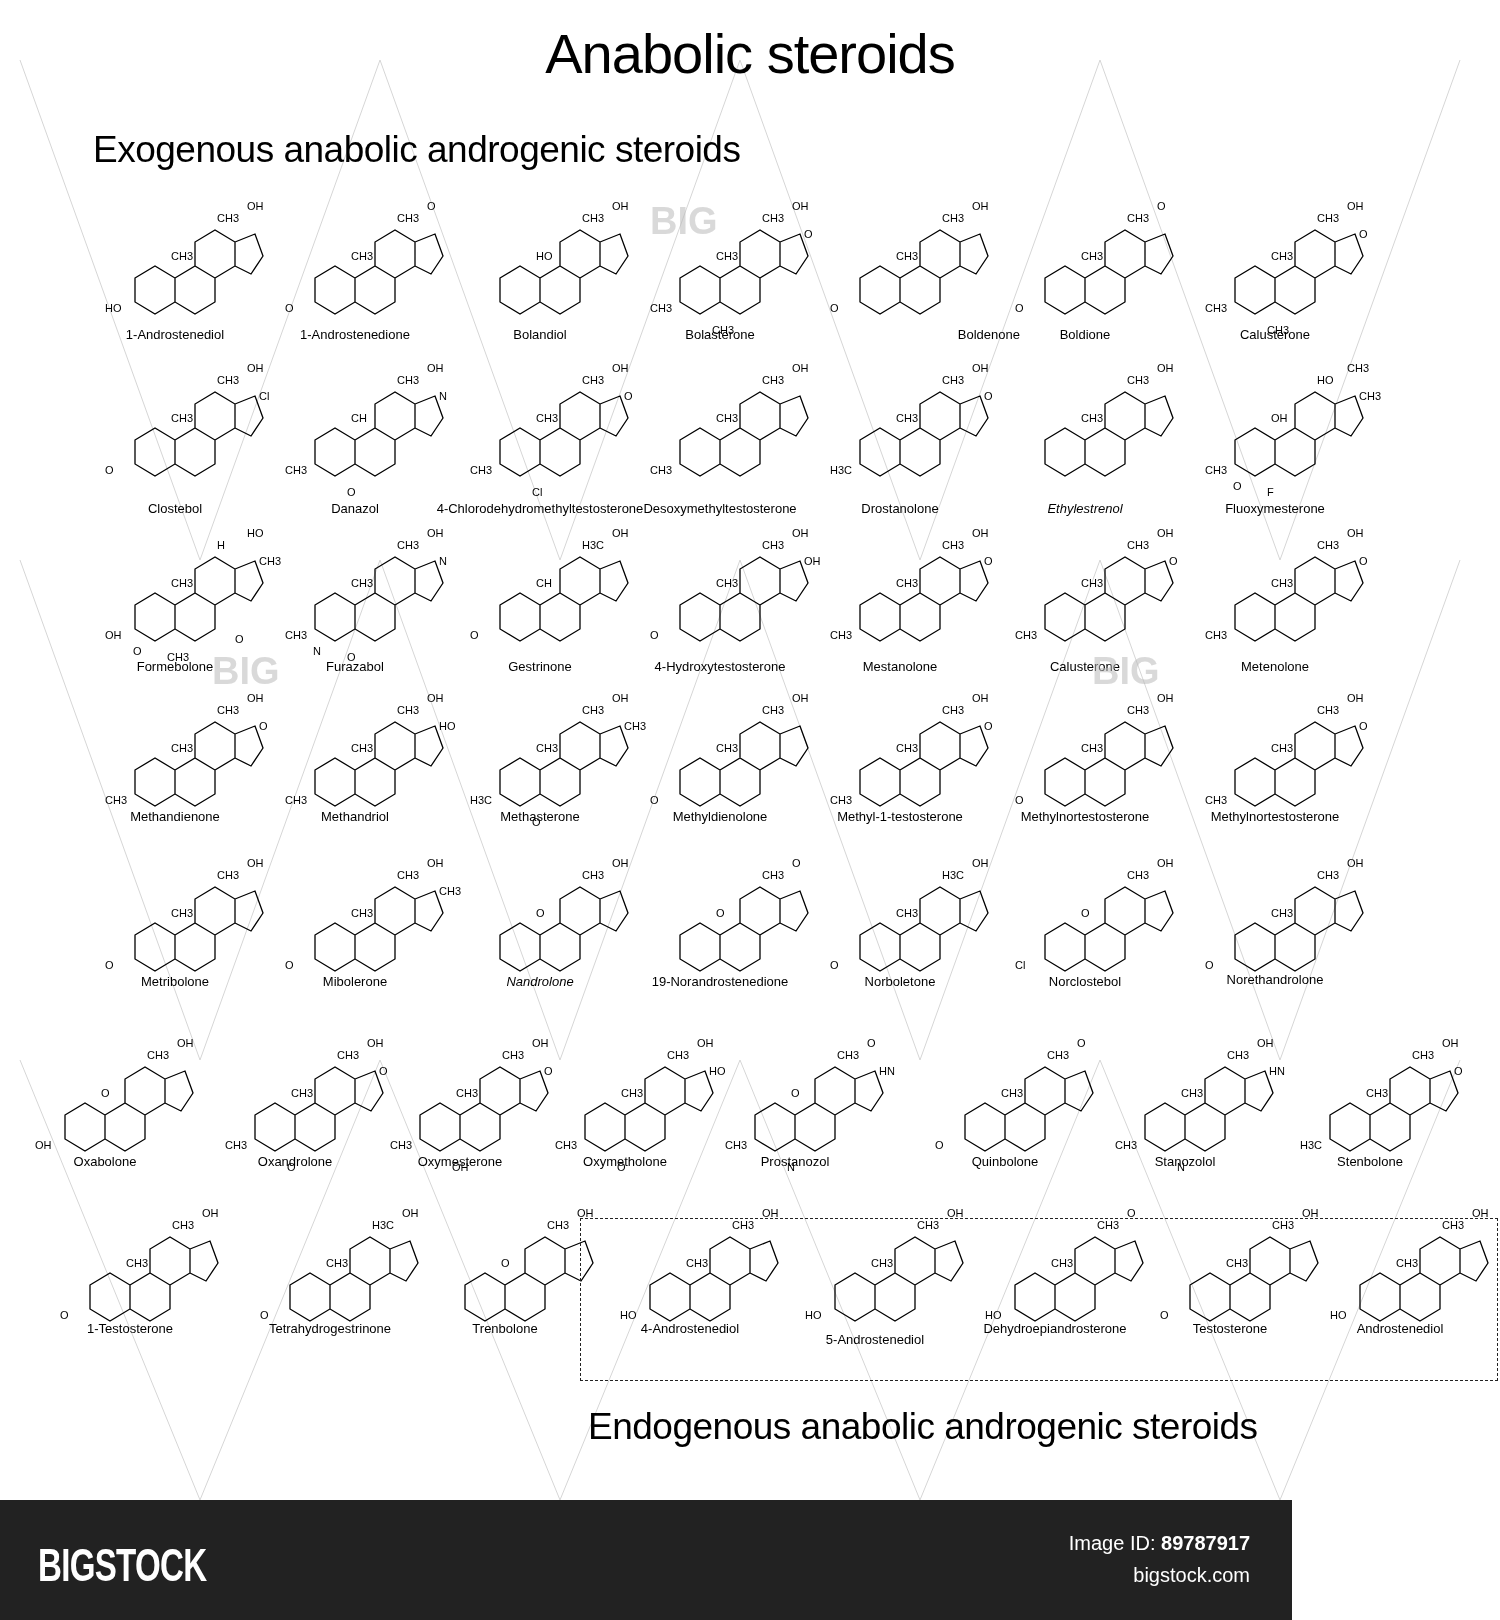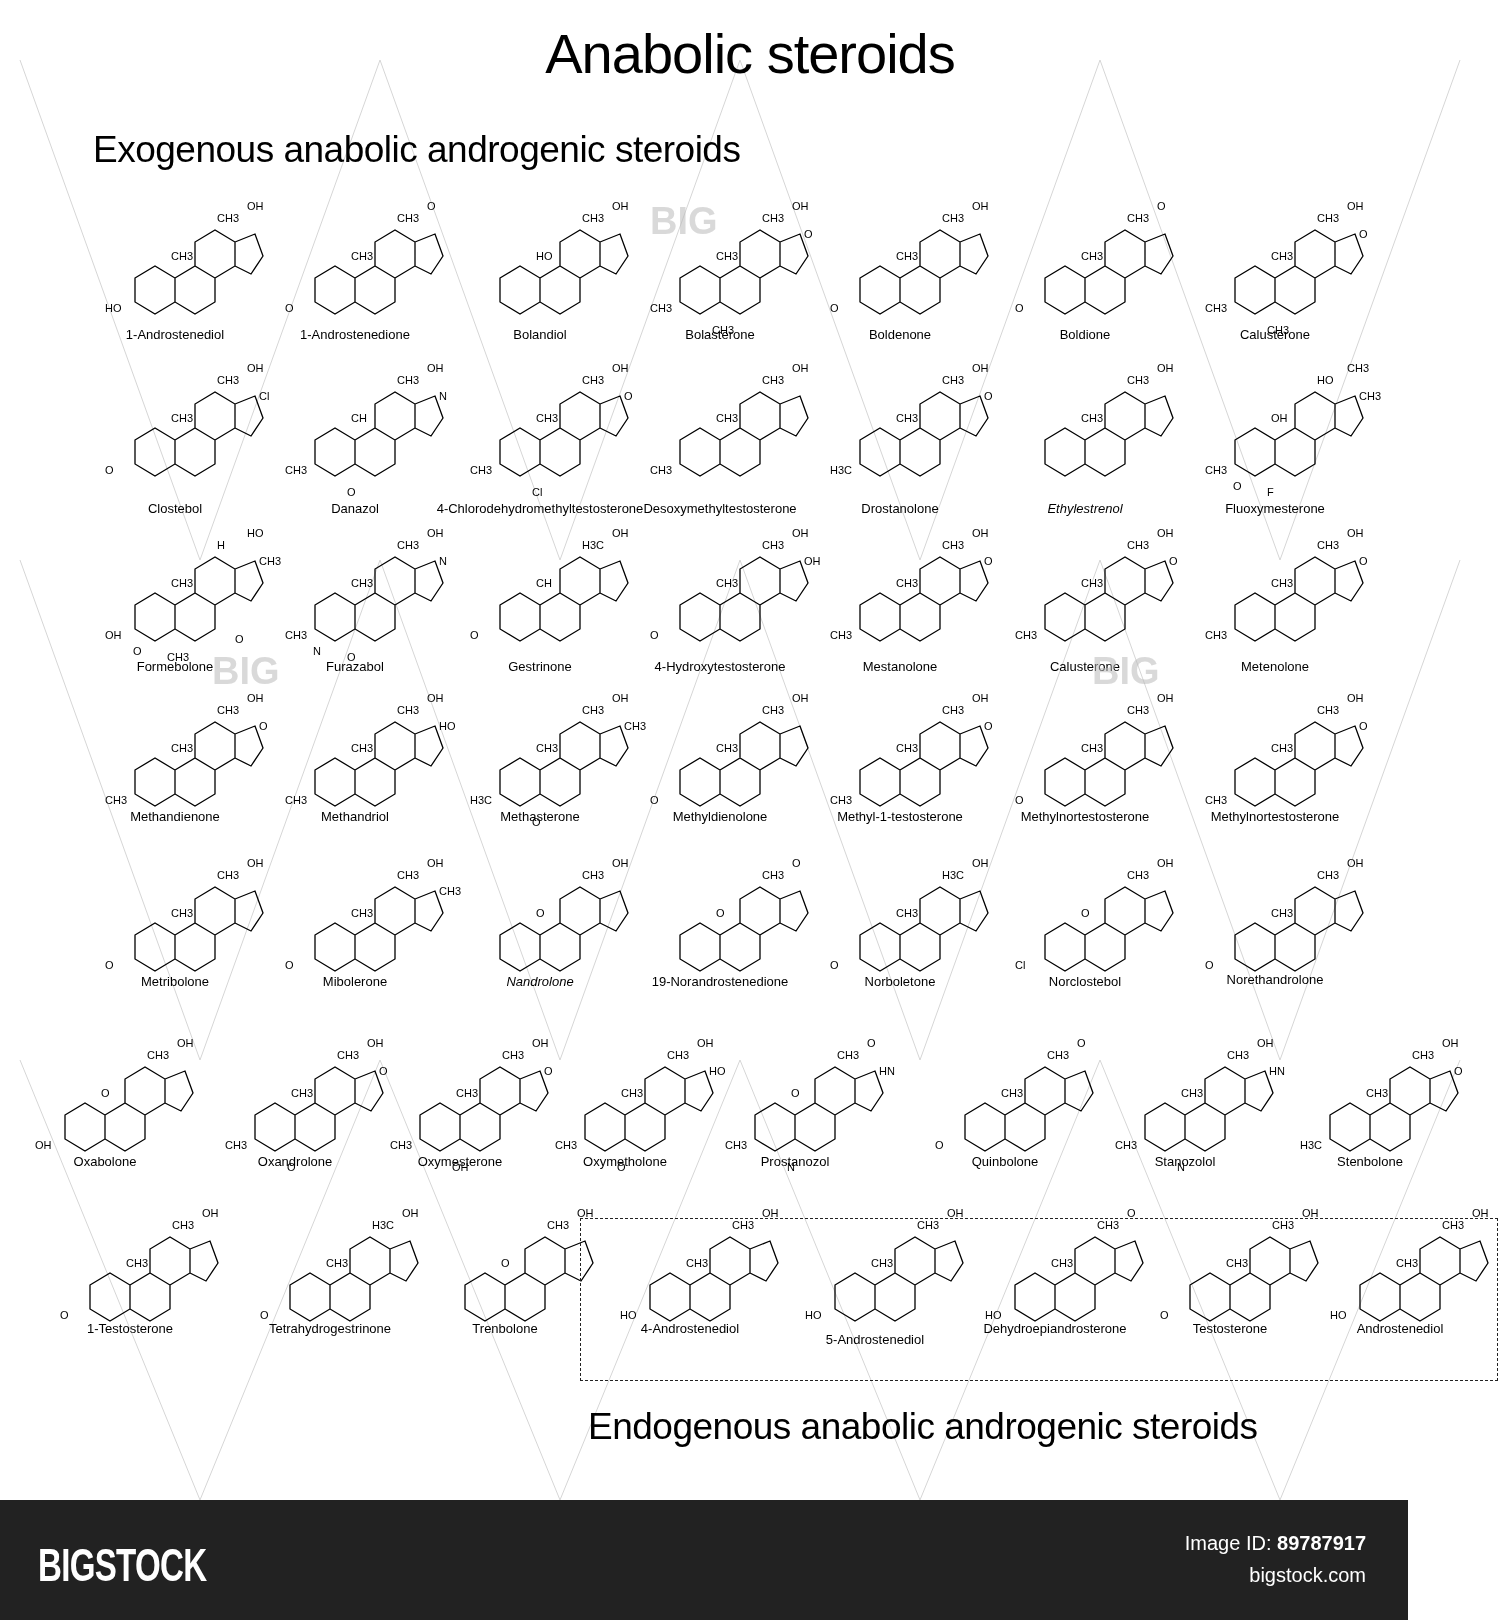--- a/index.html
+++ b/index.html
@@ -5,21 +5,21 @@
   html,body{margin:0;padding:0;background:#fff;}
   body{width:1500px;height:1620px;position:relative;overflow:hidden;font-family:"Liberation Sans",sans-serif;color:#000;}
   .wm-lines{position:absolute;left:0;top:0;width:1500px;height:1500px;pointer-events:none;}
   .title{position:absolute;left:0;top:22px;width:1500px;text-align:center;font-size:56px;line-height:64px;letter-spacing:-1px;}
   .sec-exo{position:absolute;left:93px;top:128px;font-size:37px;line-height:44px;letter-spacing:-0.5px;}
   .sec-endo{position:absolute;left:588px;top:1405px;font-size:37px;line-height:44px;letter-spacing:-0.5px;}
   .compound{position:absolute;width:200px;height:170px;}
   .compound svg{position:absolute;left:0;top:0;width:200px;height:150px;overflow:visible;}
   .compound .name{position:absolute;left:-20px;width:240px;text-align:center;font-size:13px;line-height:14px;}
   .endo-box{position:absolute;left:580px;top:1218px;width:918px;height:163px;border:1.5px dashed #222;box-sizing:border-box;}
-  .footer{position:absolute;left:0;top:1500px;width:1408px;height:120px;background:#222222;}
+  .footer{position:absolute;left:0;top:1500px;width:1292px;height:120px;background:#222222;}
   .brand{position:absolute;left:38px;top:38px;color:#fff;font-family:"Liberation Sans",sans-serif;font-weight:bold;font-size:46px;letter-spacing:-1px;transform:scaleX(0.72);transform-origin:left center;}
   .img-id{position:absolute;right:42px;top:32px;color:#fff;font-size:20px;text-align:right;}
   .img-id b{font-weight:bold;}
   .site{position:absolute;right:42px;top:64px;color:#fff;font-size:20px;}
   .wm-text{position:absolute;color:#bbb;font-weight:bold;font-size:38px;opacity:.55;pointer-events:none;}
 </style>
 </head>
 <body>
 
 <svg class="wm-lines" viewBox="0 0 1500 1500">
@@ -76,21 +76,21 @@
       <div class="name" style="top: 140px;">Bolasterone</div>
     </div>
     <div class="compound" style="left: 800px; top: 188px;">
       <svg viewBox="0 0 200 150">
         <path d="M60 90 L80 78 L100 90 L100 114 L80 126 L60 114 Z M100 90 L120 78 L140 90 L140 114 L120 126 L100 114 Z M120 78 L120 54 L140 42 L160 54 L160 78 L140 90 M160 54 L180 46 L188 68 L176 86 L160 78" fill="none" stroke="#000000" stroke-width="1.3"></path>
         <text x="142" y="34" font-size="11" font-family="Liberation Sans, sans-serif" fill="#000000">CH3</text>
         <text x="172" y="22" font-size="11" font-family="Liberation Sans, sans-serif" fill="#000000">OH</text>
         <text x="96" y="72" font-size="11" font-family="Liberation Sans, sans-serif" fill="#000000">CH3</text>
         <text x="30" y="124" font-size="11" font-family="Liberation Sans, sans-serif" fill="#000000">O</text>
       </svg>
-      <div class="name" style="top: 140px;">Boldenone</div>
+      <div class="name" style="top: 140px; text-align: right;">Boldenone</div>
     </div>
     <div class="compound" style="left: 985px; top: 188px;">
       <svg viewBox="0 0 200 150">
         <path d="M60 90 L80 78 L100 90 L100 114 L80 126 L60 114 Z M100 90 L120 78 L140 90 L140 114 L120 126 L100 114 Z M120 78 L120 54 L140 42 L160 54 L160 78 L140 90 M160 54 L180 46 L188 68 L176 86 L160 78" fill="none" stroke="#000000" stroke-width="1.3"></path>
         <text x="142" y="34" font-size="11" font-family="Liberation Sans, sans-serif" fill="#000000">CH3</text>
         <text x="172" y="22" font-size="11" font-family="Liberation Sans, sans-serif" fill="#000000">O</text>
         <text x="96" y="72" font-size="11" font-family="Liberation Sans, sans-serif" fill="#000000">CH3</text>
         <text x="30" y="124" font-size="11" font-family="Liberation Sans, sans-serif" fill="#000000">O</text>
       </svg>
       <div class="name" style="top: 140px;">Boldione</div>

